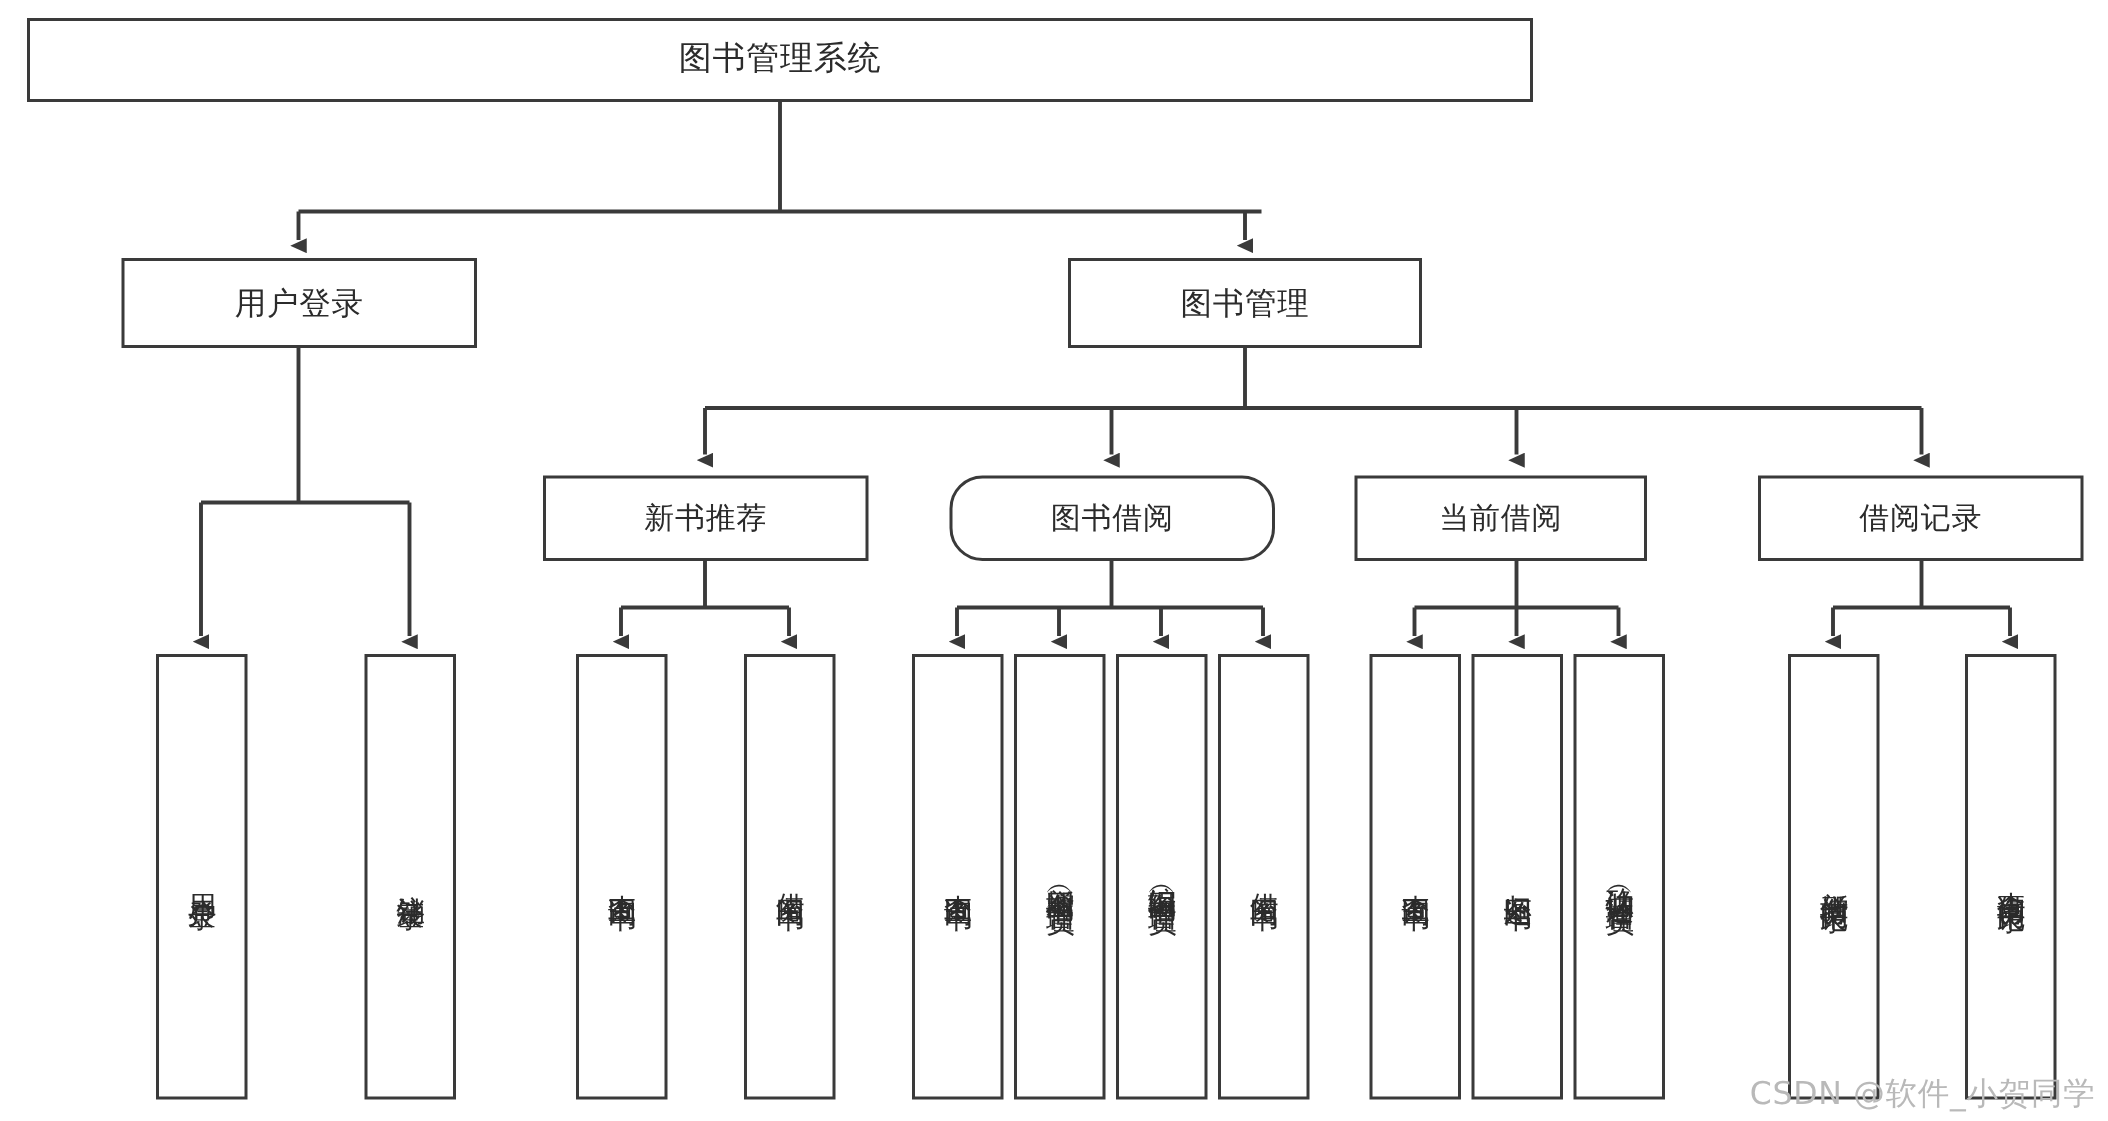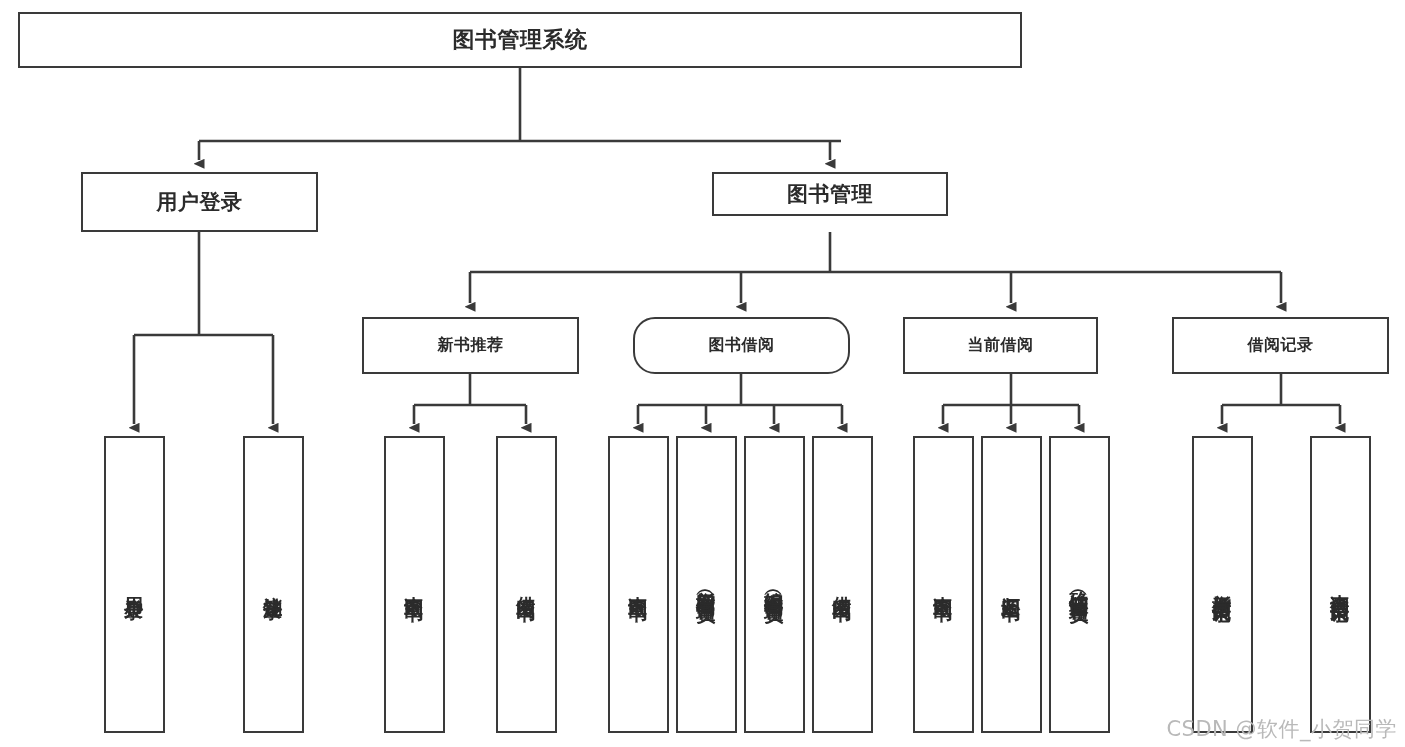--- a/index.html
+++ b/index.html
@@ -24,30 +24,29 @@
     box-sizing: border-box;
     border: 2.5px solid #3a3a3a;
     background: #ffffff;
     display: flex;
     align-items: center;
     justify-content: center;
     color: #2b2b2b;
     line-height: 1.18;
     text-align: center;
     letter-spacing: 0.5px;
-    font-weight: bold;
   }
   .node.root {
     font-size: 22px;
   }
   .node.lvl2 {
     font-size: 21px;
   }
   .node.lvl3 {
-    font-size: 16px;
+    font-size: 20px;
   }
   
   .node.leaf {
     font-size: 19px;
     writing-mode: vertical-rl;
     text-orientation: upright;
     padding: 8px 0;
     line-height: 1.30;
     letter-spacing: 2px;
     white-space: nowrap;
@@ -131,21 +130,21 @@
     </g>
   </svg>
 
   <div class="node root" style="left:18px; top:12px; width:1004px; height:56px;">
     <span>图书管理系统</span>
   </div>
 
   <div class="node lvl2" style="left:81px; top:172px; width:237px; height:60px;">
     <span>用户登录</span>
   </div>
-  <div class="node lvl2" style="left:712px; top:172px; width:236px; height:44px;align-items:center;">
+  <div class="node lvl2" style="left:712px; top:172px; width:236px; height:60px;align-items:center;">
     <span>图书管理</span>
   </div>
 
   <div class="node lvl3" style="left:362px; top:317px; width:217px; height:57px;">
     <span>新书推荐</span>
   </div>
   <div class="node lvl3" style="left:633px; top:317px; width:217px; height:57px;border-radius:22px;">
     <span>图书借阅</span>
   </div>
   <div class="node lvl3" style="left:903px; top:317px; width:195px; height:57px;">

